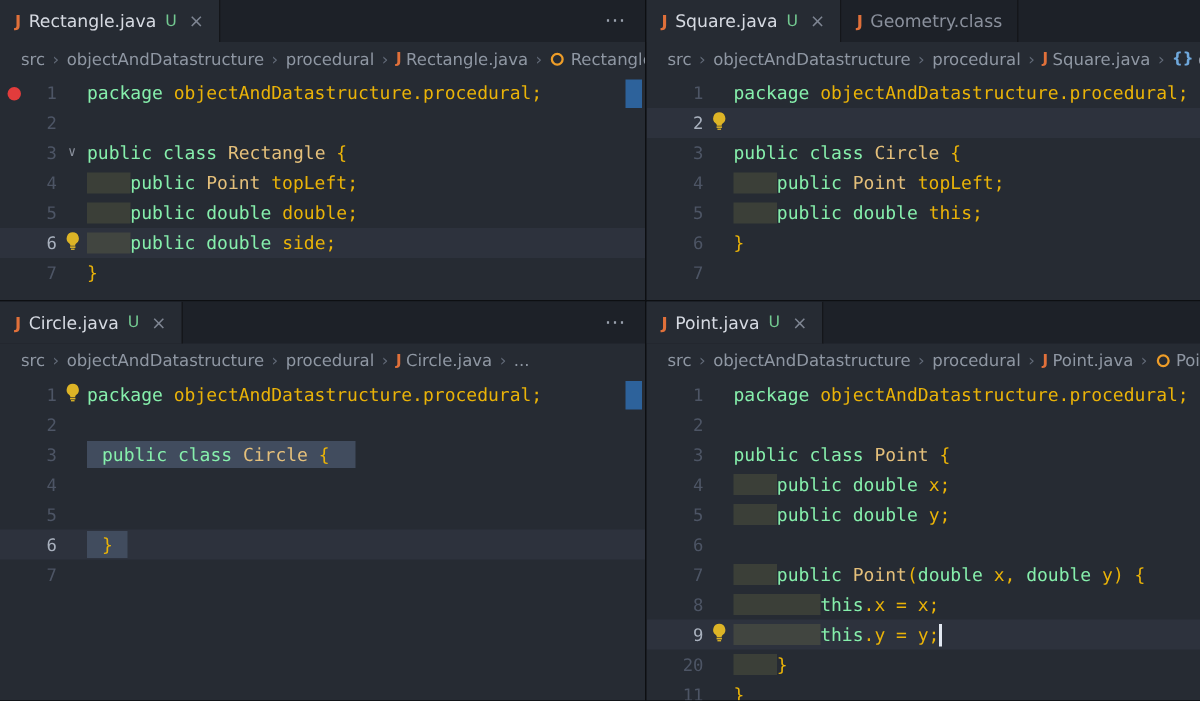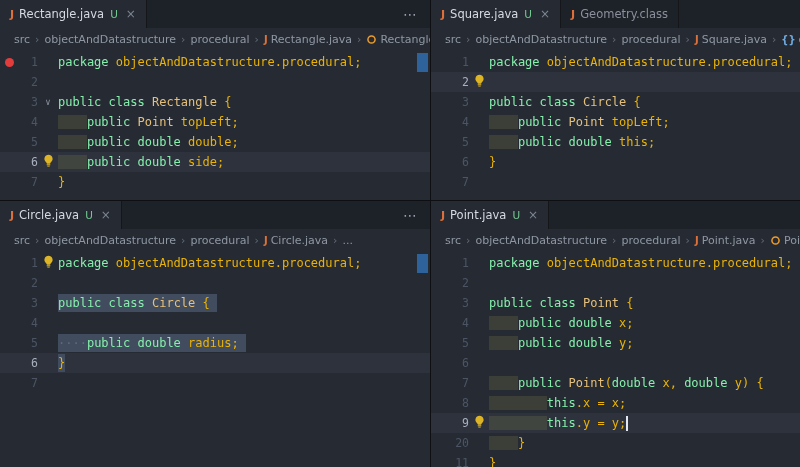--- a/index.html
+++ b/index.html
@@ -24,21 +24,21 @@
   .num{width:38px;flex:none;text-align:right;color:#4d5565;font-size:11.5px;}
   .line.current .num{color:#a9b1be;}
   .iconslot{width:20px;flex:none;display:flex;justify-content:center;align-items:center;}
   .content{white-space:pre;color:#b6bdc9;display:flex;align-items:center;}
   .tok{white-space:pre;}
   .tok-kw{color:#86efac;}
   .tok-ty{color:#e5c07b;}
   .tok-pl{color:#eab308;}
   .tok-ws{background:rgba(168,164,84,.17);}
   .tok-dots{color:#5f6a7d;}
-  .sel-wrap{background:#414c5e;display:inline-block;padding:2px 0;}
+  .sel-wrap{background:#414c5e;display:inline-block;padding:2px 10px;}
   .sel-wrap.nl::after{content:"\00a0";}
   .bp{position:absolute;left:5px;top:6px;width:9px;height:9px;border-radius:50%;background:#e23c3c;cursor:pointer;}
   .cursor{display:inline-block;width:2px;height:15px;background:#e2e8f1;}
   .fold{color:#8a909c;font-size:9px;}
   .marker{position:absolute;top:3px;right:2px;width:11px;height:19px;background:#2f6cae;opacity:.85;cursor:pointer;}
   .bulbsvg{display:block;}
 </style>
 </head>
 <body>
 
@@ -232,21 +232,20 @@
           <span class="iconslot"></span>
           <span class="content"><span class="sel-wrap nl"><span class="tok tok-kw">public</span><span class="tok tok-pl"> </span><span class="tok tok-kw">class</span><span class="tok tok-pl"> </span><span class="tok tok-ty">Circle</span><span class="tok tok-pl"> {</span></span></span>
         </div>
         <div class="line">
           <span class="num">4</span>
           <span class="iconslot"></span>
         </div>
         <div class="line">
           <span class="num">5</span>
           <span class="iconslot"></span>
-          <span class="content"><span class="sel-wrap nl"><span class="tok tok-dots">····</span><span class="tok tok-kw">public</span><span class="tok tok-pl"> </span><span class="tok tok-kw">double</span><span class="tok tok-pl"> radius;</span></span></span>
         </div>
         <div class="line current">
           <span class="num">6</span>
           <span class="iconslot"></span>
           <span class="content"><span class="sel-wrap"><span class="tok tok-pl">}</span></span></span>
         </div>
         <div class="line">
           <span class="num">7</span>
           <span class="iconslot"></span>
           <span class="content"></span>

